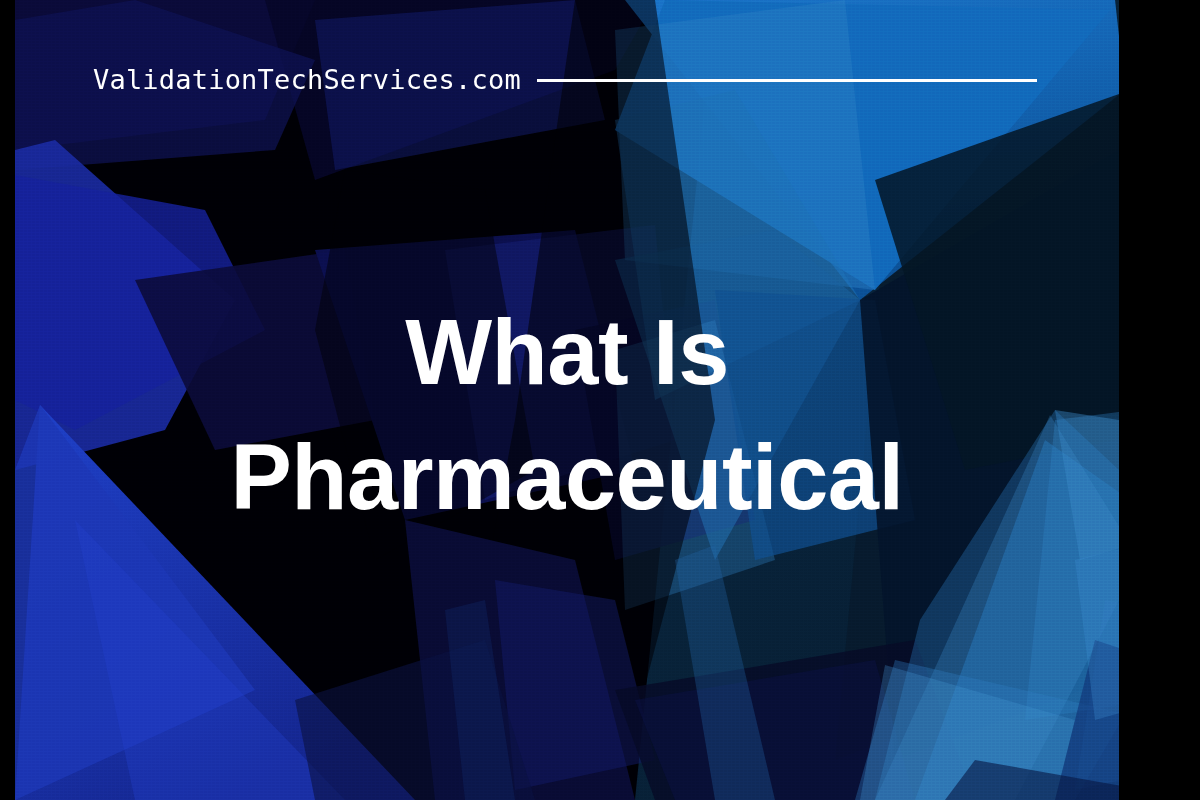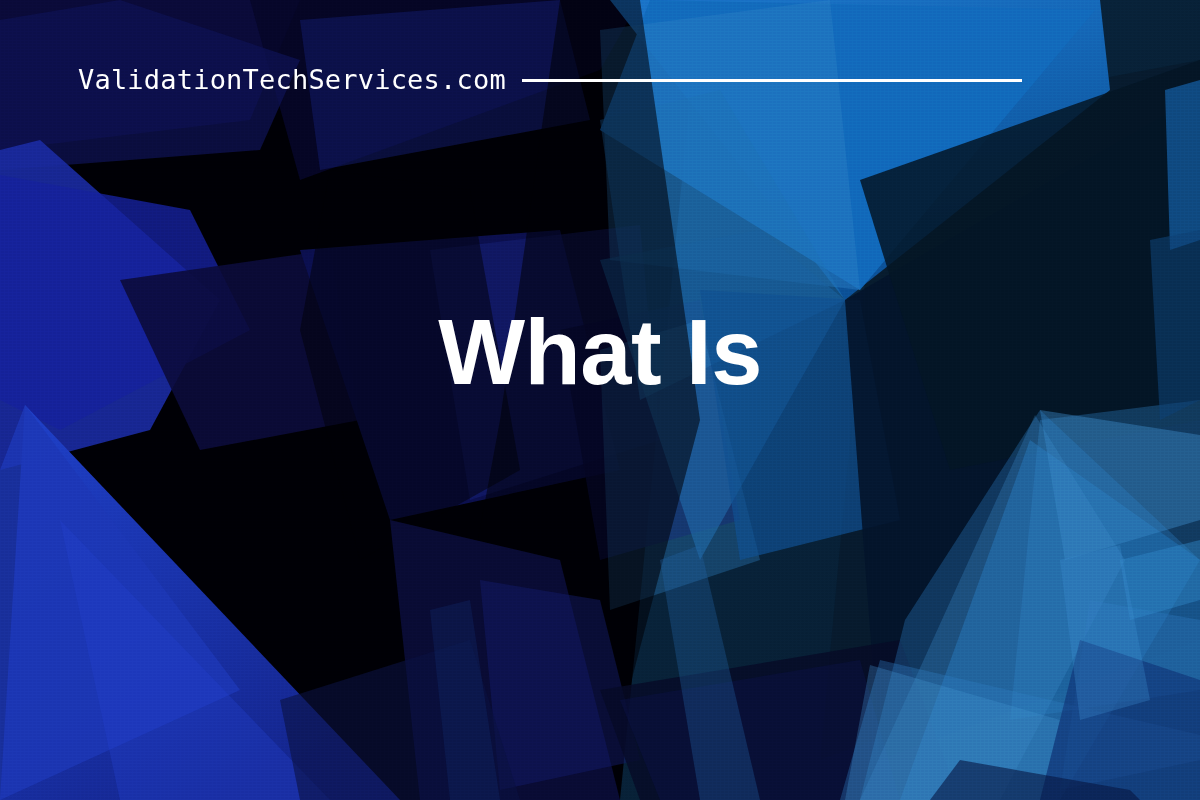--- a/index.html
+++ b/index.html
@@ -3,26 +3,27 @@
 <meta charset="utf-8">
 <title>What Is Pharmaceutical Validation?</title>
 <style>
   html, body {
     margin: 0;
     padding: 0;
     background: #000000;
   }
   #banner {
     position: relative;
-    width: 1200px;
+    width: 1104px;
     height: 800px;
     overflow: hidden;
     background: #737373;
     font-family: "Liberation Sans", sans-serif;
     user-select: none;
+    margin-left: 15px;
   }
   #bg-art {
     position: absolute;
     inset: 0;
     width: 1200px;
     height: 800px;
     display: block;
   }
   #grain {
     position: absolute;
@@ -173,15 +174,16 @@
 
   <div id="grain"></div>
 
   <div id="brand-row">
     <span id="brand-name">ValidationTechServices.com</span>
     <span id="brand-rule"></span>
   </div>
 
   <h1 id="headline">
     <span class="hl-line">What Is</span>
+    <span class="hl-line">Pharmaceutical</span>
   </h1>
 
 </div>
 
 </body></html>

